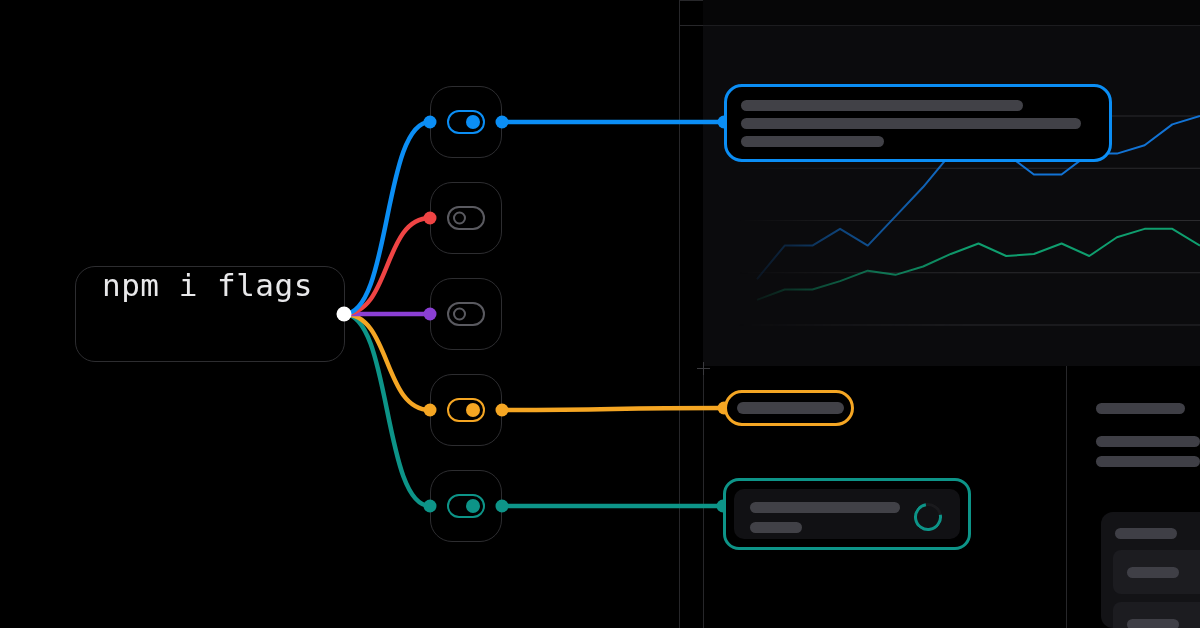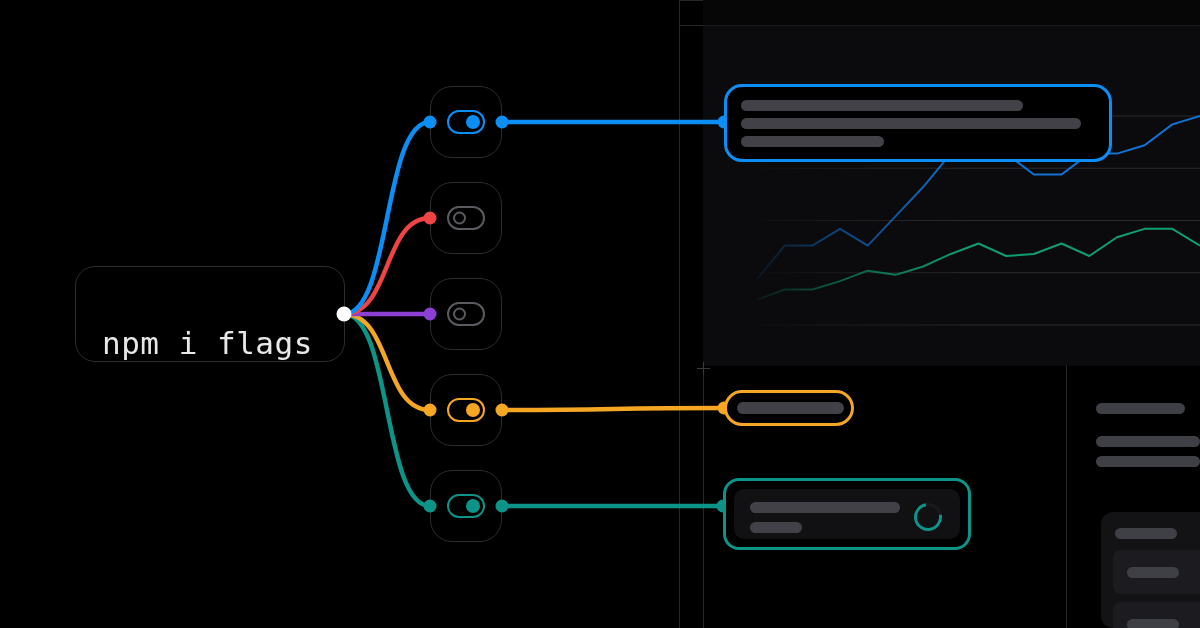--- a/index.html
+++ b/index.html
@@ -86,21 +86,21 @@
   #edges { position: absolute; left: 0; top: 0; width: 1200px; height: 628px; }
 
   
   #cmd-node {
     position: absolute;
     left: 75px; top: 266px;
     width: 270px; height: 96px;
     border: 1px solid #2d2d30;
     border-radius: 20px;
     background: #000;
-    display: flex; align-items: flex-end;
+    display: flex; align-items: flex-start;
   }
   #cmd-text {
     font-family: "DejaVu Sans Mono", "Liberation Mono", monospace;
     font-size: 31px;
     color: #e8e8ea;
     letter-spacing: 0.5px;
     padding-left: 26px;
     white-space: nowrap;
   }
 

